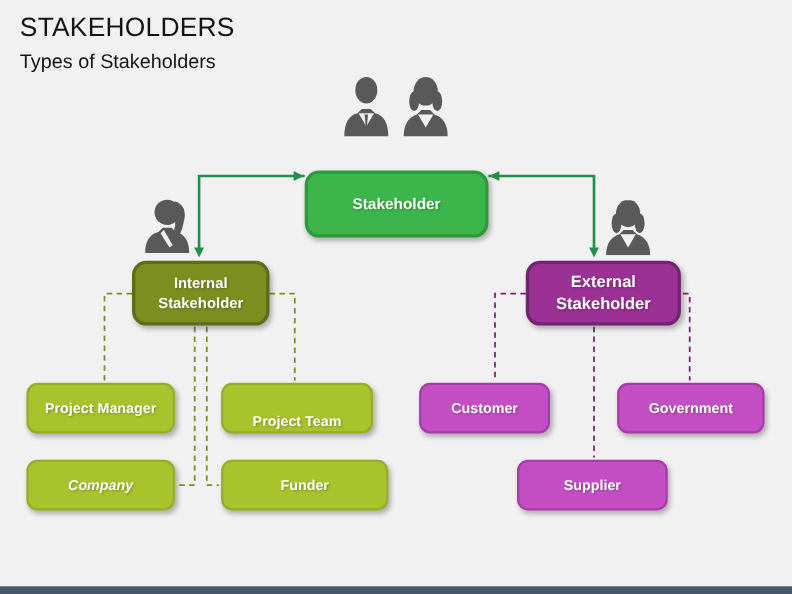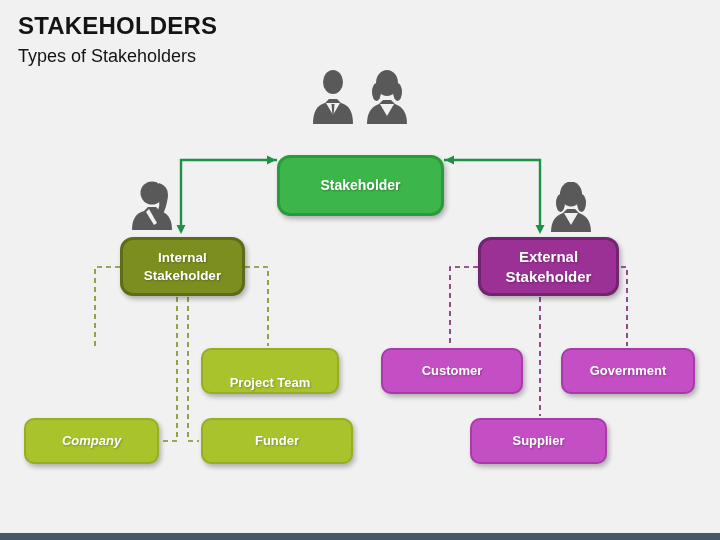--- a/index.html
+++ b/index.html
@@ -13,21 +13,21 @@
     --icon-gray:#595959; --node-text:#ffffff;
   }
   html,body{margin:0;padding:0;}
   body{font-family:"Liberation Sans", sans-serif;}
   .slide{
     position:relative; width:720px; height:540px; overflow:hidden;
     background:var(--background);
   }
   .title{
     position:absolute; left:18px; top:12px;
-    font-size:24px; font-weight:bold; color:var(--title-text);
+    font-size:24px; font-weight:normal; color:var(--title-text);
     letter-spacing:0.2px;
   }
   .subtitle{
     position:absolute; left:18px; top:46px;
     font-size:18px; color:var(--title-text);
   }
   .connectors{
     position:absolute; left:0; top:0; width:720px; height:540px;
     pointer-events:none;
   }
@@ -51,21 +51,21 @@
   #node-internal{left:120px; top:237px; width:125px; height:59px; padding:0 28px;
     background:var(--olive-fill); border-color:var(--olive-border); font-size:13.5px;}
   #node-external{left:478px; top:237px; width:141px; height:59px; padding:0 14px;
     background:var(--purple-fill); border-color:var(--purple-border); font-size:15px;}
   .node.lime{background:var(--lime-fill); border-color:var(--lime-border);}
   .node.magenta{background:var(--magenta-fill); border-color:var(--magenta-border);}
   #node-project-manager{left:24px; top:348px; width:135px; height:46px;}
   #node-project-team{left:201px; top:348px; width:138px; height:46px;align-items:flex-end;}
   #node-company{left:24px; top:418px; width:135px; height:46px;font-style:italic;}
   #node-funder{left:201px; top:418px; width:152px; height:46px;}
-  #node-customer{left:381px; top:348px; width:142px; height:46px;}
+  #node-customer{left:381px; top:348px; width:119px; height:46px;}
   #node-government{left:561px; top:348px; width:134px; height:46px;}
   #node-supplier{left:470px; top:418px; width:137px; height:46px;}
   .icon{position:absolute; pointer-events:none;}
   .icon-fill{fill:var(--icon-gray); stroke:none;}
   .icon-light{fill:var(--background); stroke:none;}
   #icon-top{left:305px; top:70px;}
   #icon-internal{left:126px; top:180px;}
   #icon-external{left:545px; top:182px;}
   .bottom-bar{
     position:absolute; left:0; bottom:0; width:720px; height:7px;
@@ -128,20 +128,23 @@
 
   <div id="node-stakeholder" class="node parent">
     <span>Stakeholder</span>
   </div>
   <div id="node-internal" class="node parent">
     <span>Internal Stakeholder</span>
   </div>
   <div id="node-external" class="node parent">
     <span>External Stakeholder</span>
   </div>
+  <div id="node-project-manager" class="node child lime">
+    <span>Project Manager</span>
+  </div>
   <div id="node-project-team" class="node child lime">
     <span>Project Team</span>
   </div>
   <div id="node-company" class="node child lime">
     <span>Company</span>
   </div>
   <div id="node-funder" class="node child lime">
     <span>Funder</span>
   </div>
   <div id="node-customer" class="node child magenta">

